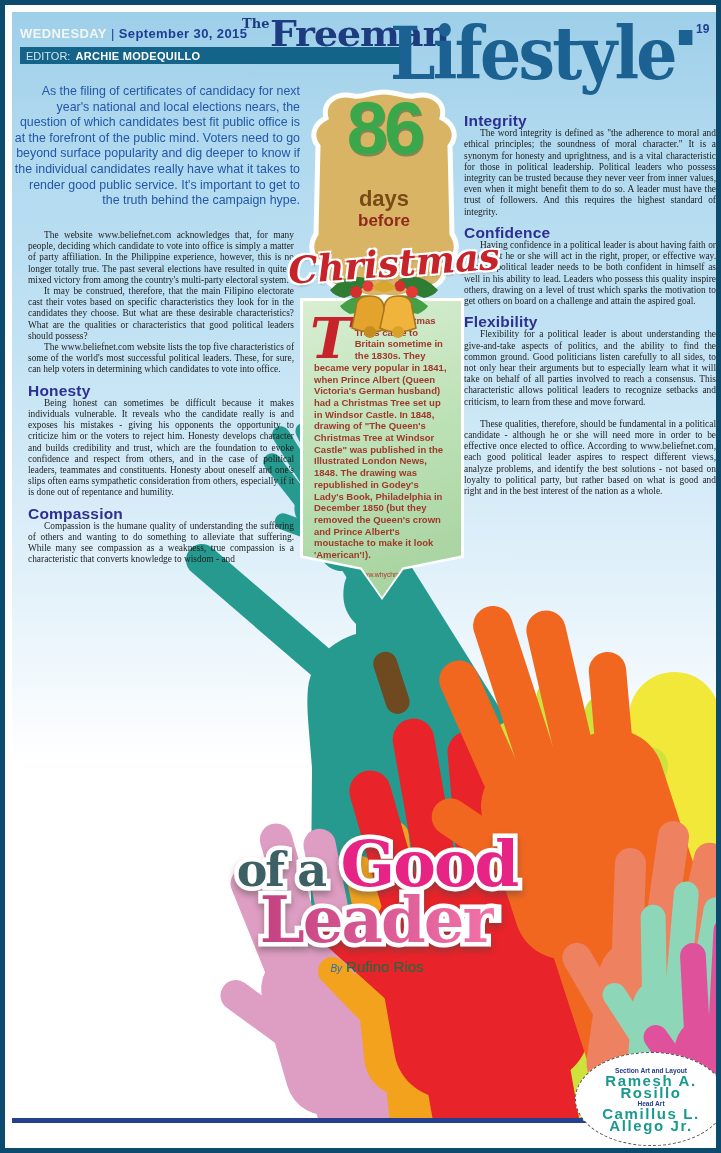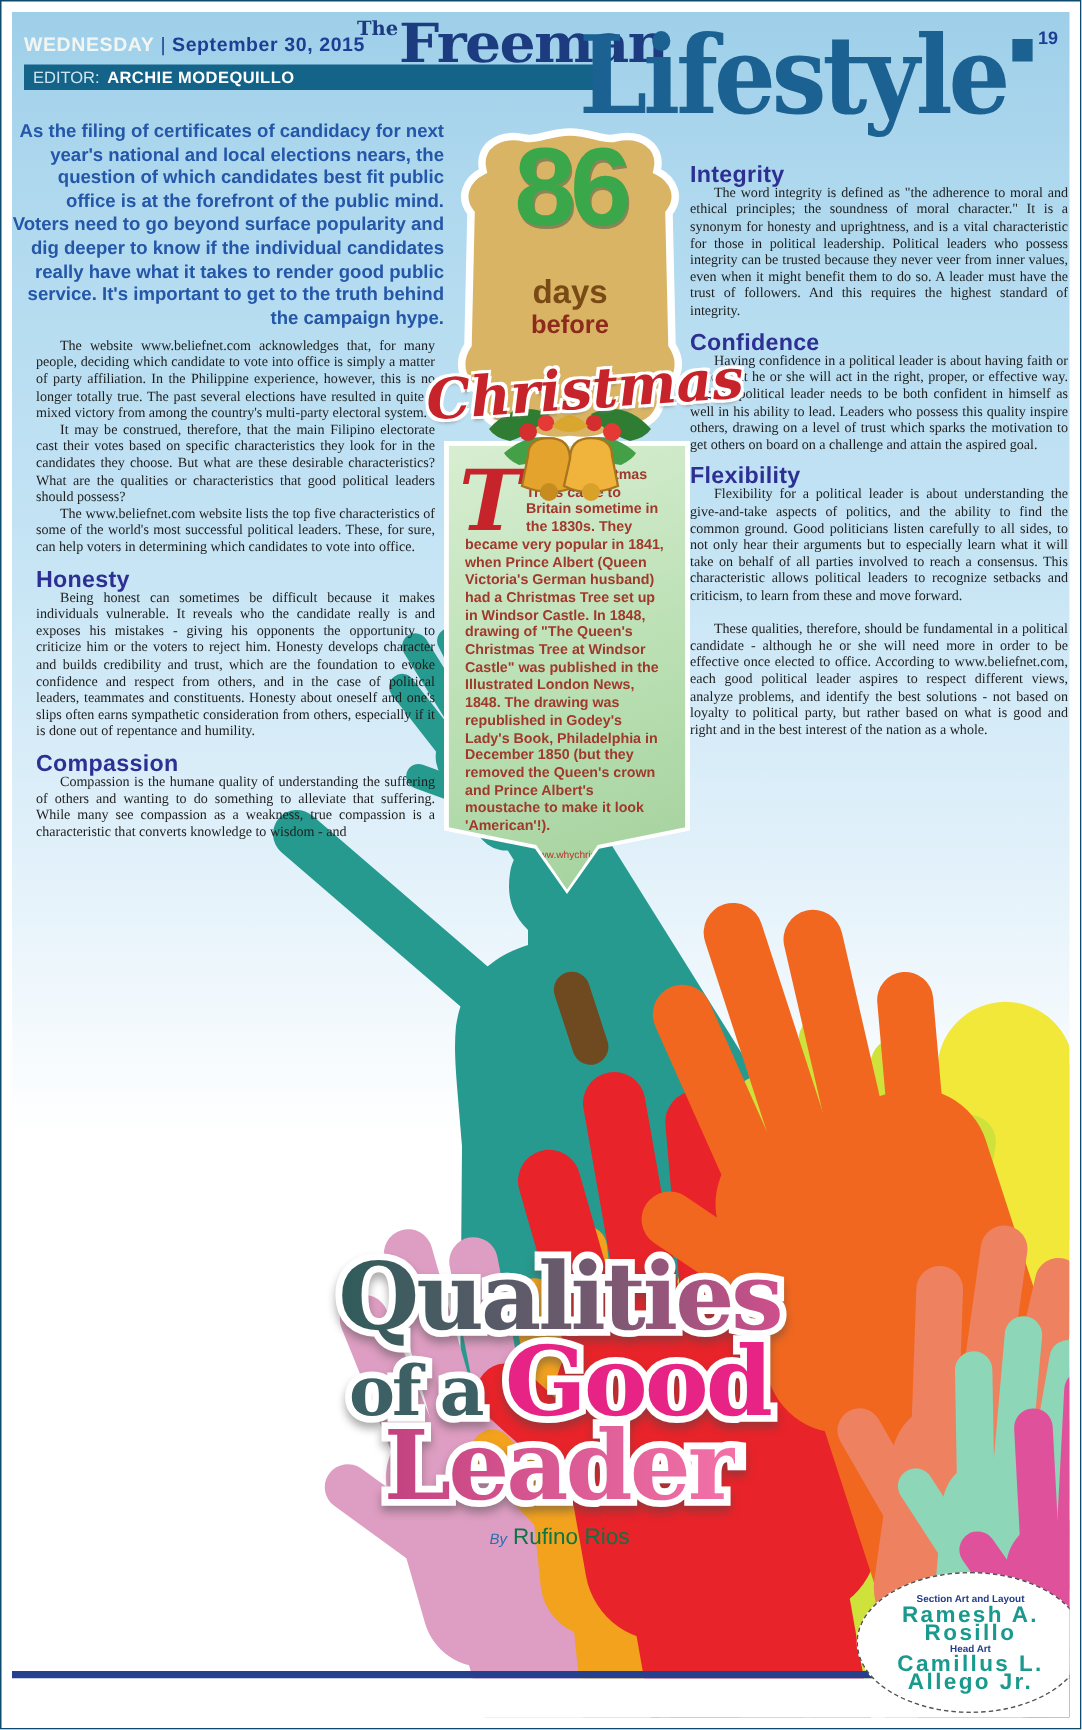--- a/index.html
+++ b/index.html
@@ -1,18 +1,18 @@
 <!DOCTYPE html>
 <html><head>
 <meta charset="utf-8">
 <style>
   html,body{margin:0;padding:0;background:#e9e9e9;}
   #page{
     position:relative;width:721px;height:1153px;margin:0 auto;
-    background:#ffffff;border:1px solid #0c4a6e;box-sizing:border-box;
+    background:#ffffff;border:5px solid #0c4a6e;box-sizing:border-box;
     font-family:"Liberation Sans",sans-serif;overflow:hidden;
   }
   #content{
     position:absolute;left:7px;top:7px;width:705px;height:1137px;
     background:linear-gradient(180deg,#9ecfe9 0%,#aed8ee 10%,#c3e3f4 30%,#e2f1fa 50%,#ffffff 66%,#ffffff 100%);
     overflow:hidden;
   }
   
   .dateline{position:absolute;left:8px;top:14px;font-size:13px;font-weight:bold;letter-spacing:.4px;z-index:4;}
   .dateline .day{color:#f2f6f3;}
@@ -25,21 +25,21 @@
   .masthead{position:absolute;left:230px;top:0px;color:#1d3c80;z-index:5;font-family:"DejaVu Serif",serif;font-weight:bold;}
   .masthead .the{font-size:13px;vertical-align:18px;margin-right:1px;}
   .masthead .name{font-size:36px;letter-spacing:-1px;display:inline-block;transform:scaleX(1.05);transform-origin:left;}
   .lifestyle{position:absolute;left:378px;top:2px;z-index:5;color:#1b6191;font-family:"DejaVu Serif",serif;
     font-weight:bold;font-size:72px;line-height:80px;letter-spacing:-3px;white-space:nowrap;
     transform:scaleX(.90);transform-origin:left top;}
   .lifestyle .dot{display:inline-block;width:15px;height:15px;background:#1b6191;margin-left:4px;vertical-align:34px;}
   .pagenum{position:absolute;left:684px;top:10px;color:#1d3e92;font-weight:bold;font-size:12px;z-index:6;}
   
   .lead{position:absolute;left:0px;top:72px;width:288px;z-index:2;
-    color:#2457a8;font-weight:bold;font-size:12.4px;line-height:15.6px;text-align:right;}
+    color:#2457a8;font-weight:normal;font-size:12.4px;line-height:15.6px;text-align:right;}
   
   .col{position:absolute;z-index:2;font-family:"Liberation Serif",serif;font-size:9.4px;line-height:11.2px;color:#1d1d1d;text-align:justify;}
   .col p{margin:0;text-indent:16px;}
   .col p.noindent{text-indent:0;}
   .col h3{margin:9px 0 2px 0;font-family:"Liberation Sans",sans-serif;font-weight:bold;font-size:15.5px;color:#2d2f92;letter-spacing:.2px;}
   #leftcol{left:16px;top:218px;width:266px;}
   #rightcol{left:452px;top:94px;width:252px;}
   .spacer{height:11px;}
   
   #badge{position:absolute;left:288px;top:74px;width:168px;height:262px;z-index:5;}
@@ -222,23 +222,20 @@
           </g>
         </g>
       </svg>
       <div class="badge-num">86</div>
       <div class="badge-days">days</div>
       <div class="badge-before">before</div>
     </div>
     <div class="badge-script">Christmas</div>
 
     <div id="bigtitle">
-      <div class="tl tl1">
-        <span class="tw sz1"><span class="t-out">Qualities</span><span class="t-fill c-teal g-qual">Qualities</span></span>
-      </div>
       <div class="tl tl2">
         <span class="tw sz2a"><span class="t-out">of a</span><span class="t-fill c-teal">of a</span></span>
         <span class="tw sz2b"><span class="t-out">Good</span><span class="t-fill c-mag">Good</span></span>
       </div>
       <div class="tl tl4">
         <span class="tw sz4"><span class="t-out">Leader</span><span class="t-fill c-pink g-lead">Leader</span></span>
       </div>
       <div id="byline">
         <span class="by">By</span><span class="author">Rufino Rios</span>
       </div>

